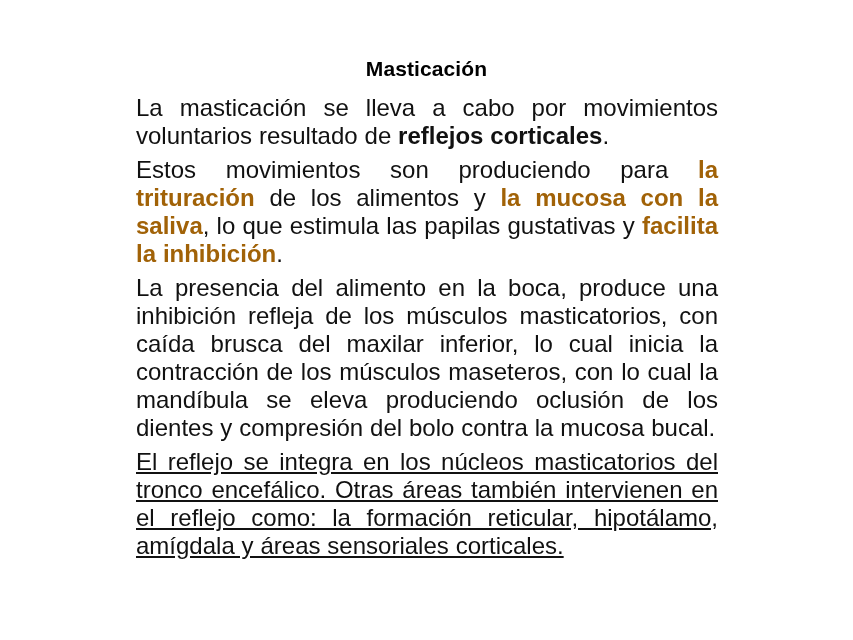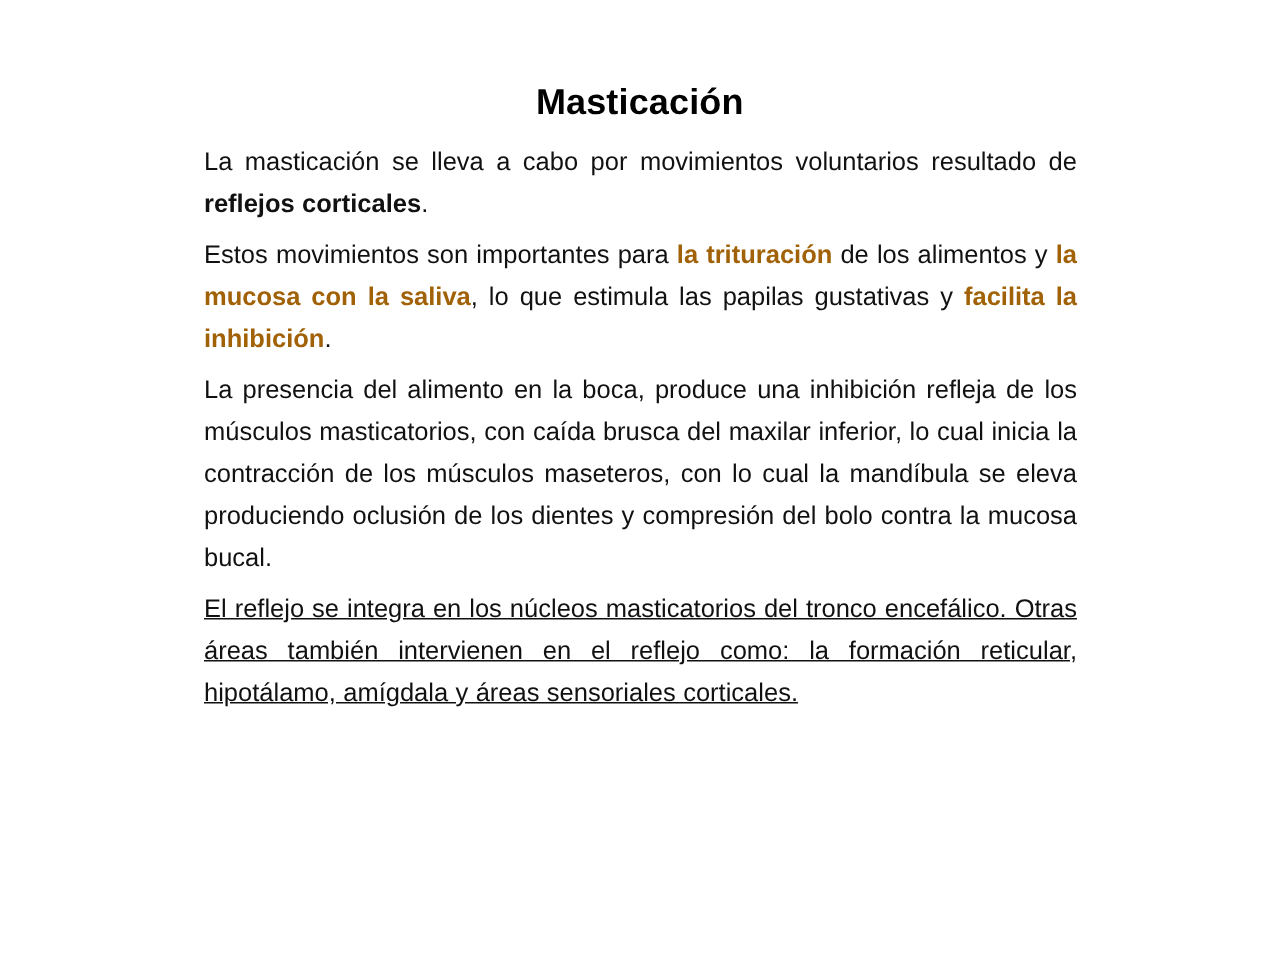--- a/index.html
+++ b/index.html
@@ -19,34 +19,34 @@
     width: 853px;
     height: 640px;
     background: #ffffff;
   }
   .slide-title {
     position: absolute;
     left: 0;
     top: 57px;
     width: 853px;
     text-align: center;
-    font-size: 24px;
+    font-size: 21px;
     font-weight: bold;
     letter-spacing: 0.1px;
     color: #000000;
     line-height: 24px;
   }
   .body-block {
     position: absolute;
     left: 136px;
     top: 94px;
     width: 582px;
   }
   .para {
-    font-size: 17px;
+    font-size: 24px;
     line-height: 28px;
     text-align: justify;
     text-justify: inter-word;
     color: #111111;
     margin: 0 0 6px 0;
     hyphens: none;
     word-spacing: 0.2px;
   }
   .para:last-child {
     margin-bottom: 0;
@@ -64,18 +64,18 @@
 </head>
 <body>
 
 <div class="slide">
 
   <div class="slide-title">Masticación</div>
 
   <div class="body-block">
 
     <p class="para"><span>La masticación se lleva a cabo por movimientos voluntarios resultado de </span><b class="strong">reflejos corticales</b><span>.</span></p>
-    <p class="para"><span>Estos movimientos son importantes para </span><b class="hl">la trituración</b><span> de los alimentos y </span><b class="hl">la mucosa con la saliva</b><span>, lo que estimula las papilas gustativas y </span><b class="hl">facilita la inhibición</b><span>.</span></p>
+    <p class="para"><span>Estos movimientos son produciendo para </span><b class="hl">la trituración</b><span> de los alimentos y </span><b class="hl">la mucosa con la saliva</b><span>, lo que estimula las papilas gustativas y </span><b class="hl">facilita la inhibición</b><span>.</span></p>
     <p class="para"><span>La presencia del alimento en la boca, produce una inhibición refleja de los músculos masticatorios, con caída brusca del maxilar inferior, lo cual inicia la contracción de los músculos maseteros, con lo cual la mandíbula se eleva produciendo oclusión de los dientes y compresión del bolo contra la mucosa bucal.</span></p>
     <p class="para"><span>El reflejo se integra en los núcleos masticatorios del tronco encefálico. Otras áreas también intervienen en el reflejo como: la formación reticular, hipotálamo, amígdala y áreas sensoriales corticales.</span></p>
 
   </div>
 </div>
 
 </body></html>

